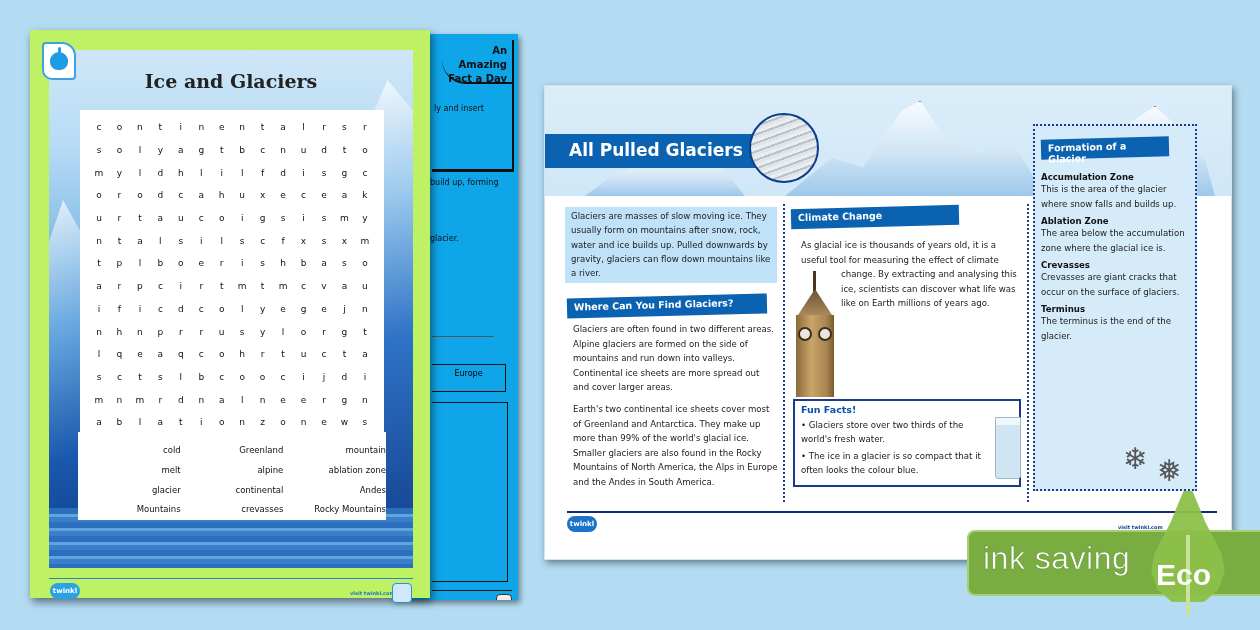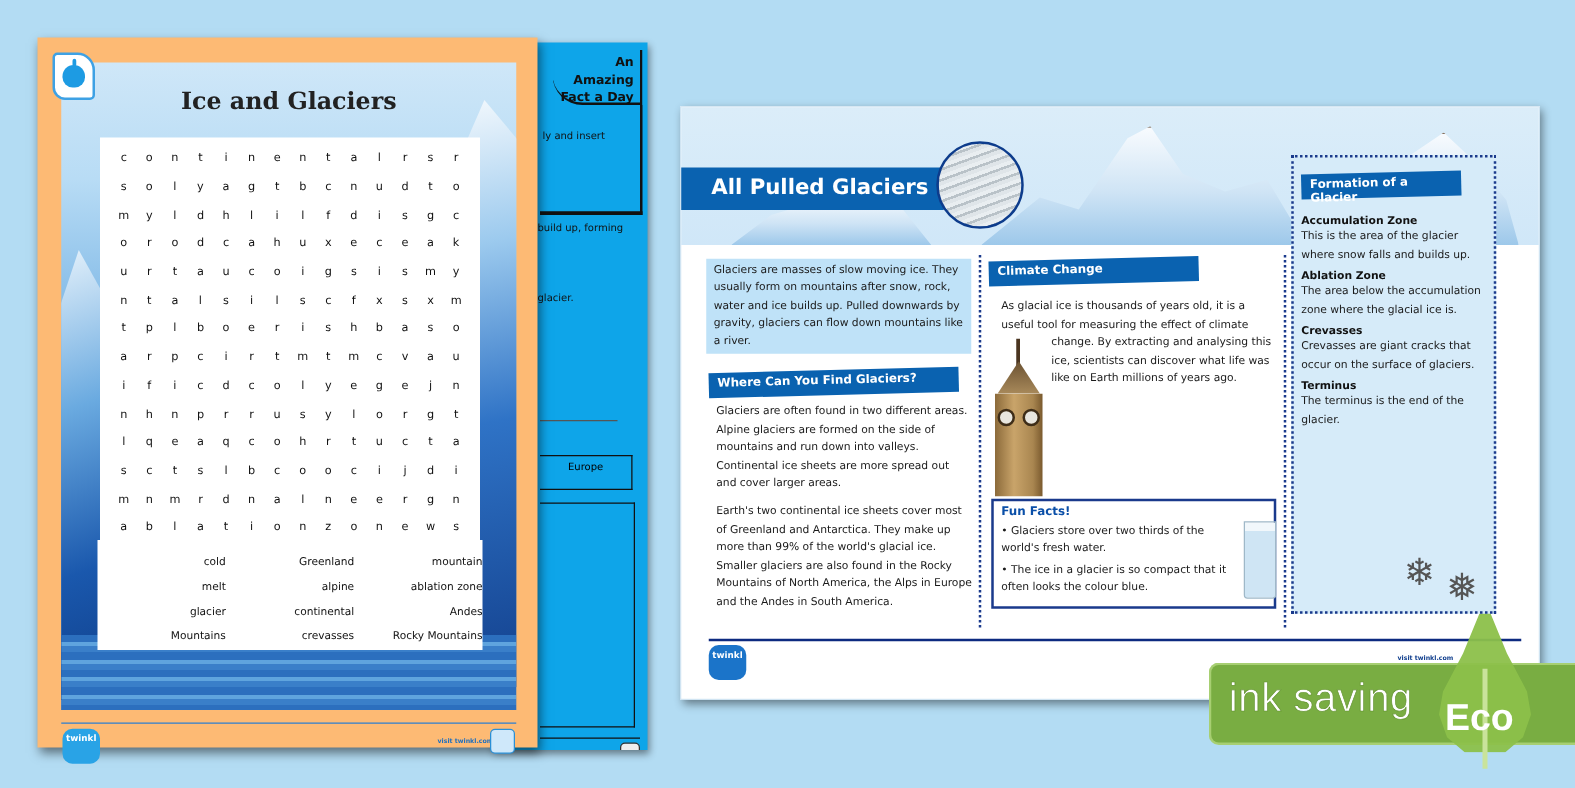--- a/index.html
+++ b/index.html
@@ -35,21 +35,21 @@
     .back-sheet .big-box {
       position: absolute; left: 40px; top: 368px; width: 76px; height: 180px;
       border: 1px solid #111; border-left: none;
     }
     .back-sheet .foot-line { position: absolute; left: 40px; top: 556px; width: 80px; border-top: 1px solid #111; }
     .back-sheet .foot-badge { position: absolute; left: 104px; top: 560px; width: 16px; height: 16px; border: 1px solid #333; border-radius: 4px; background:#eee; }
 
     
     .ws-sheet {
       position: absolute; left: 30px; top: 30px; width: 400px; height: 568px;
-      background: #fdba74; box-shadow: 2px 4px 8px rgba(0,0,0,.5);
+      background: #bef264; box-shadow: 2px 4px 8px rgba(0,0,0,.5);
     }
     .ws-art {
       position: absolute; left: 19px; top: 20px; width: 364px; height: 518px;
       background: linear-gradient(180deg, #cfe7f8 0%, #b8dcf5 18%, #7fb8e6 40%, #3f86cf 60%, #2a6fc0 75%, #5ea6df 88%, #2e73c1 100%);
       overflow: hidden;
     }
     .ws-art .peak-l {
       position: absolute; left: -10px; top: 150px; width: 60px; height: 360px;
       background: linear-gradient(160deg, #e6f2fb 0%, #6aaae0 35%, #1a58ad 70%, #0f3d88 100%);
       clip-path: polygon(0 20%, 40% 0, 80% 12%, 100% 40%, 70% 100%, 0 100%);
@@ -81,21 +81,21 @@
     .grid-row { display: flex; justify-content: space-between; height: 22.7px; align-items: center; }
     .grid-row span { width: 14px; text-align: center; font-size: 9px; color: #111; }
     .words-panel {
       position: absolute; left: 48px; top: 402px; width: 308px; height: 88px;
       background: #fff; z-index: 2; display: grid; grid-template-columns: repeat(3, 1fr);
       padding-top: 10px; row-gap: 1px;
     }
     .words-panel span { text-align: right; font-size: 8.5px; color: #111; height: 16px; line-height: 16px; }
     .ws-footer-line { position: absolute; left: 19px; top: 548px; width: 364px; border-top: 1px solid #2d7fd0; }
     .twinkl-logo {
-      position: absolute; width: 30px; height: 28px; background: #29a3e6; border-radius: 8px;
+      position: absolute; width: 30px; height: 16px; background: #29a3e6; border-radius: 8px;
       color: #fff; font-size: 7px; font-weight: bold; text-align: center; line-height: 16px;
     }
     .ws-url { position: absolute; left: 320px; top: 560px; font-size: 5px; font-weight: bold; color: #1e6fbf; }
     .ws-badge { position: absolute; left: 362px; top: 553px; width: 20px; height: 20px; border-radius: 4px; background: #cfe8fa; border: 1px solid #2a8fd6; }
 
     
     .gl-sheet {
       position: absolute; left: 544px; top: 85px; width: 688px; height: 475px;
       background: #fff; box-shadow: 2px 3px 7px rgba(0,0,0,.45);
       border: 1px solid #d0e4f2;

